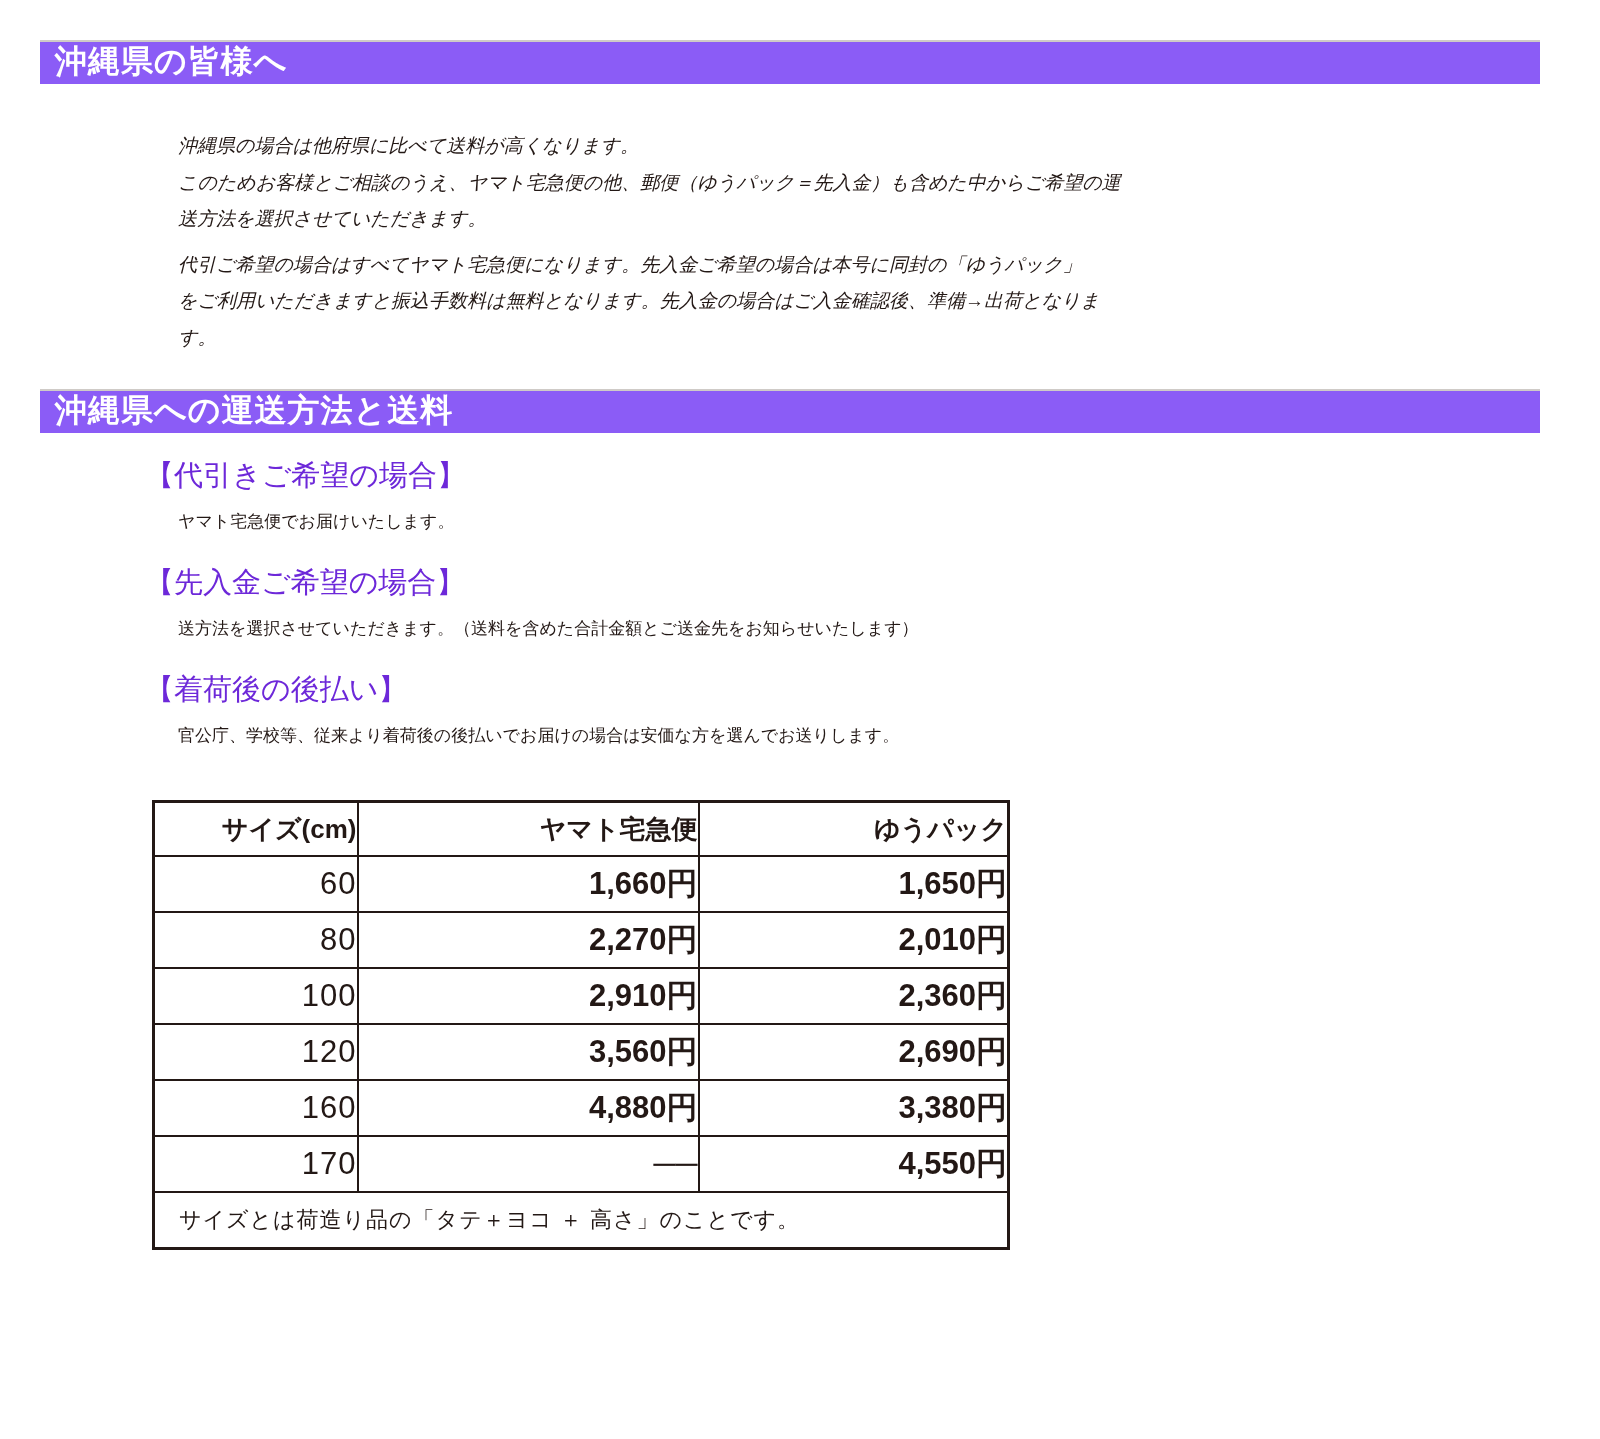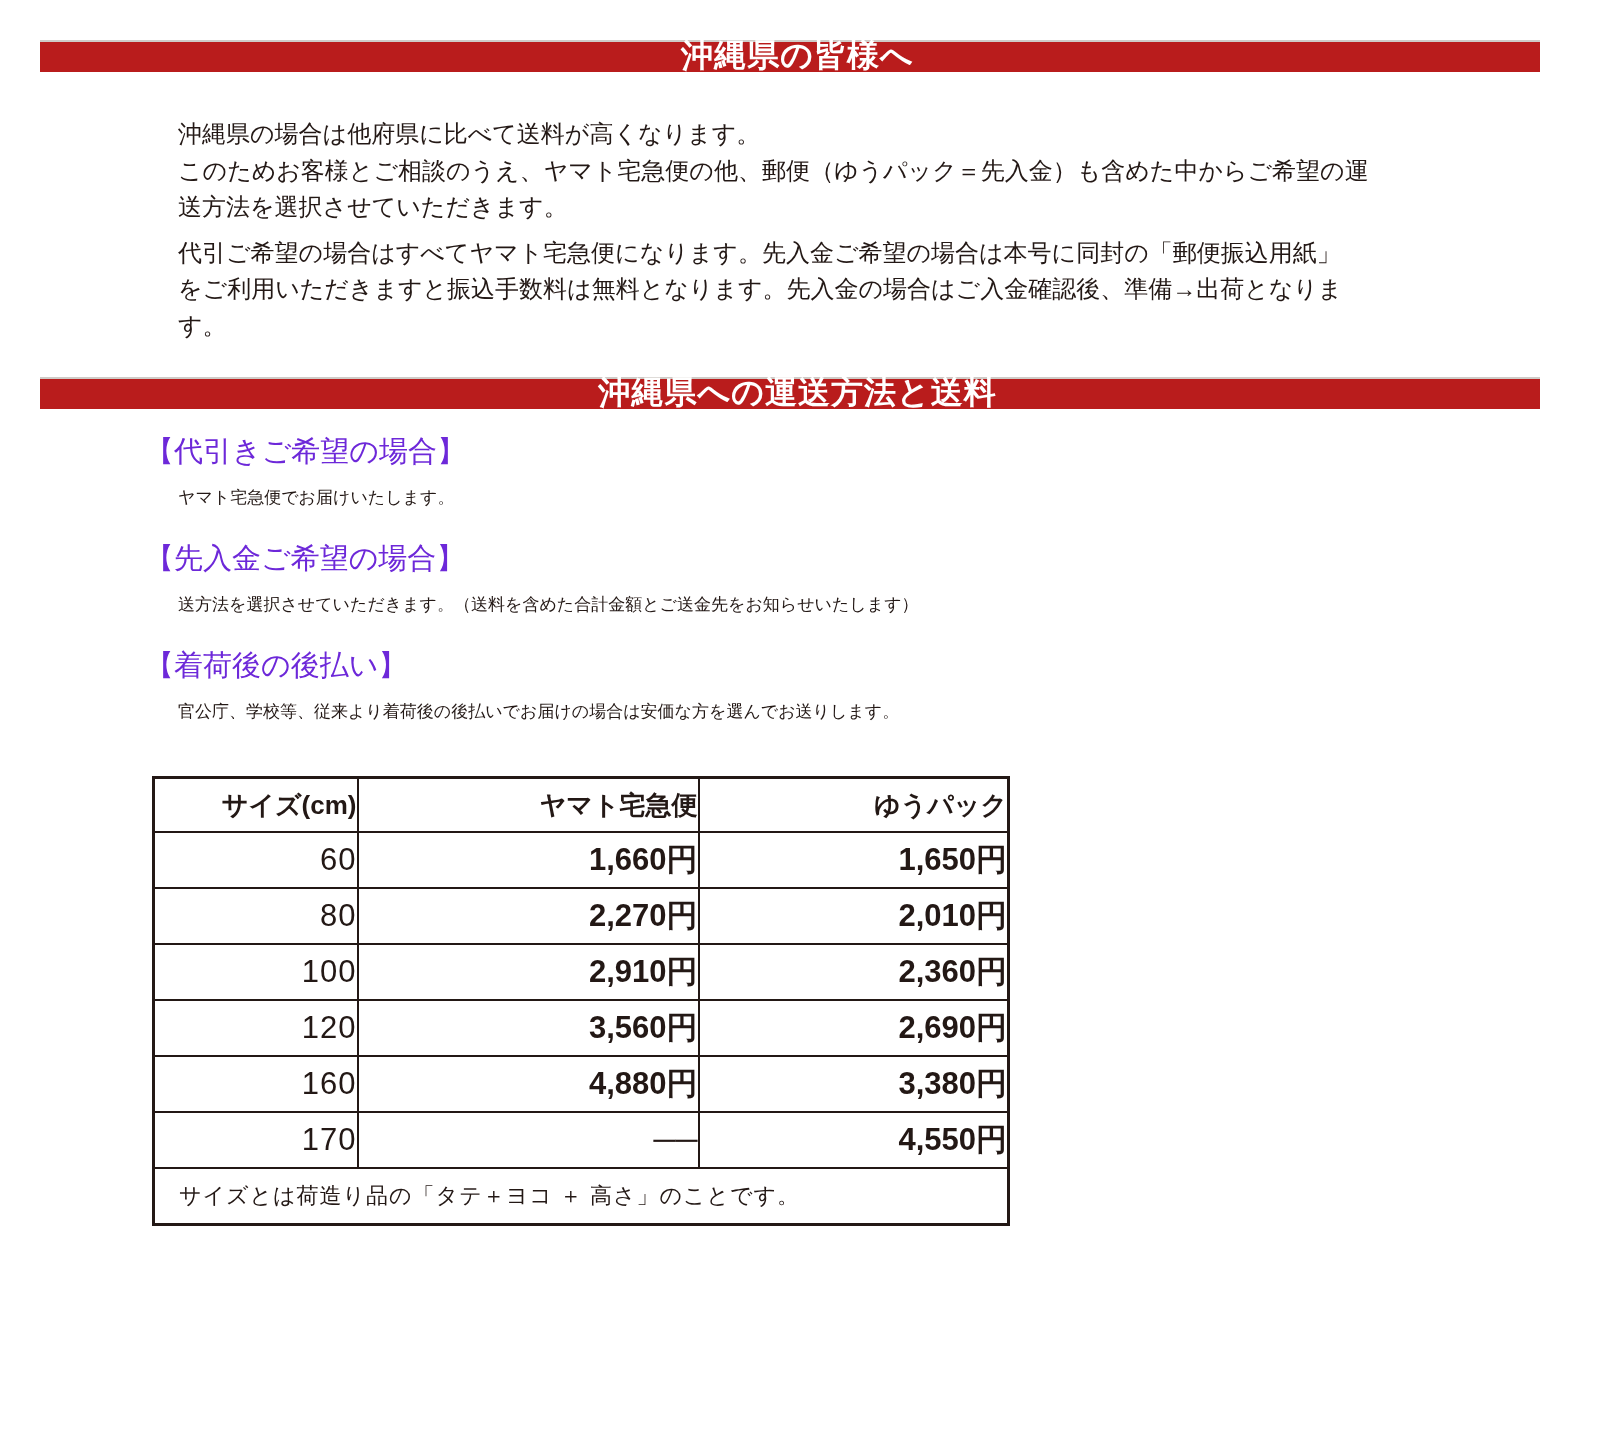--- a/index.html
+++ b/index.html
@@ -11,45 +11,45 @@
     width: 1600px;
     height: 1439px;
     position: relative;
     font-family: "Liberation Sans", sans-serif;
     color: #231815;
     overflow: hidden;
   }
   
   .banner {
     margin: 0 60px 0 40px;
-    height: 32px;
-    background: #b91c1c;
+    height: 44px;
+    background: #8b5cf6;
     border-top: 2px solid #cfcbc7;
     box-sizing: border-box;
     display: flex;
     align-items: center;
     padding-left: 15px;
-    justify-content: center;
   }
   .banner-title {
     color: #ffffff;
     font-size: 32px;
     font-weight: 700;
     letter-spacing: 1px;
     line-height: 1;
     padding-bottom: 4px;
   }
   .banner-first  { margin-top: 40px; }
   .banner-second { margin-top: 33px; }
 
   
   .intro {
     margin: 44px 140px 0 178px;
-    font-size: 24px;
+    font-size: 19px;
     line-height: 36.5px;
+    font-style: italic;
   }
   .intro p {
     margin: 0 0 9px 0;
     white-space: pre-line;
   }
 
   
   .subsections { margin-left: 145px; }
   .subsection-first { margin-top: 52px; }
   .subsection { margin-top: 22px; }
@@ -105,21 +105,21 @@
 <div>
 
   <div class="banner banner-first">
     <span class="banner-title">沖縄県の皆様へ</span>
   </div>
 
   <div class="intro">
     <p>沖縄県の場合は他府県に比べて送料が高くなります。
 このためお客様とご相談のうえ、ヤマト宅急便の他、郵便（ゆうパック＝先入金）も含めた中からご希望の運
 送方法を選択させていただきます。</p>
-    <p>代引ご希望の場合はすべてヤマト宅急便になります。先入金ご希望の場合は本号に同封の「郵便振込用紙」
+    <p>代引ご希望の場合はすべてヤマト宅急便になります。先入金ご希望の場合は本号に同封の「ゆうパック」
 をご利用いただきますと振込手数料は無料となります。先入金の場合はご入金確認後、準備→出荷となりま
 す。</p>
   </div>
 
   <div class="banner banner-second">
     <span class="banner-title">沖縄県への運送方法と送料</span>
   </div>
 
   <div class="subsections">
 

